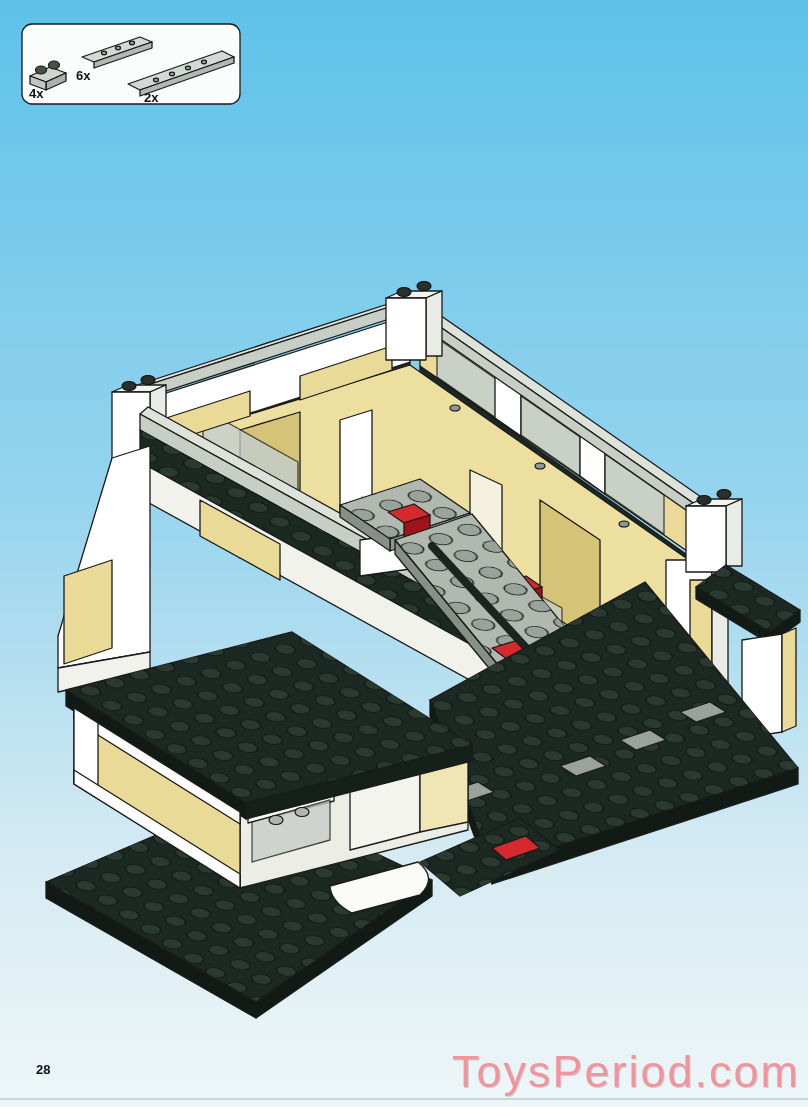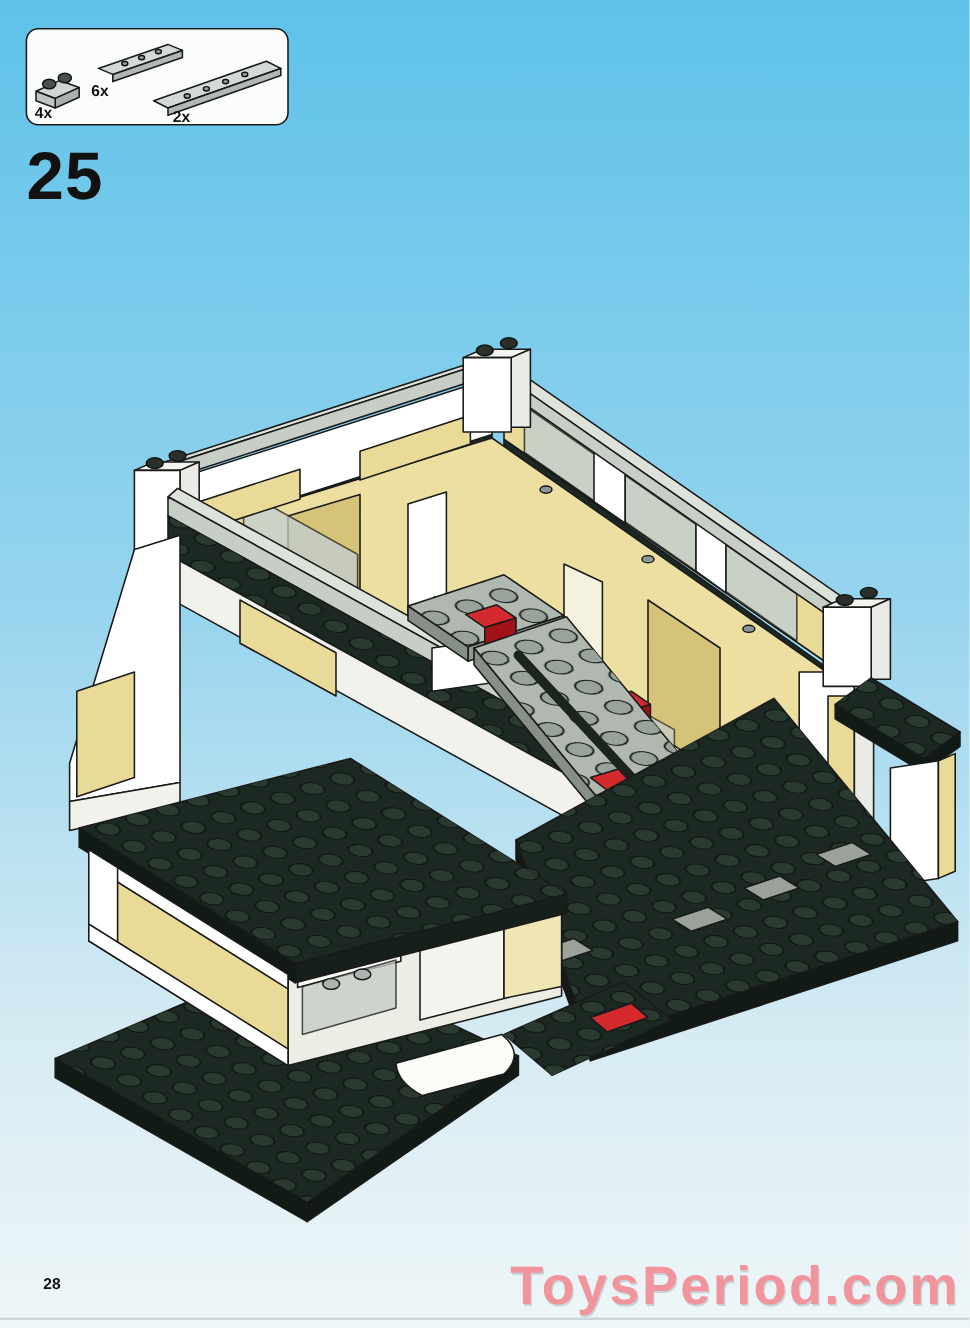--- a/index.html
+++ b/index.html
@@ -10,21 +10,21 @@
   svg polygon, svg path, svg rect{stroke:var(--c-outline);stroke-width:1.3;stroke-linejoin:round;}
   svg .noline{stroke:none;}
   svg ellipse{stroke:#0d1611;stroke-width:1.2;}
   .txt{position:absolute;z-index:3;color:var(--c-text);text-align:center;}
   .step-num{left:22px;top:114px;font-size:56px;font-weight:bold;letter-spacing:1px;}
   .qty{font-size:13px;font-weight:bold;}
   .qty.q4{left:29px;top:86px;}
   .qty.q6{left:76px;top:68px;}
   .qty.q2{left:144px;top:90px;}
   .page-num{left:20px;top:1062px;font-size:13px;font-weight:bold;margin-left:16px;}
-  .watermark{right:8px;top:1046px;font-size:45px;font-weight:bold;color:var(--c-watermark);
+  .watermark{right:8px;top:1046px;font-size:45px;font-weight:normal;color:var(--c-watermark);
              letter-spacing:2px;z-index:3;text-shadow:1px 1px 0 rgba(160,170,175,.45);}
   .baseline-rule{position:absolute;left:0;top:1098px;width:808px;height:2px;background:#c9d6da;z-index:1;}
 </style>
 </head>
 <body>
 
 <div class="page">
 
   <svg width="808" height="1107" viewBox="0 0 808 1107">
     <defs>
@@ -247,20 +247,19 @@
           <polygon points="74,708 98,723 98,799 74,784" fill="var(--c-white-brick)"></polygon>
           <polygon points="74,770 240,874 240,888 74,784" fill="var(--c-white-brick)"></polygon>
         </g>
 
         <path d="M330,886 L418,862 Q438,878 420,895 L352,913 Q331,902 330,886 Z" fill="#fbfbf8"></path>
       </g>
 
     </g>
   </svg>
 
-  <div class="txt step-num">25</div>
   <div class="txt qty q4">4x</div>
   <div class="txt qty q6">6x</div>
   <div class="txt qty q2">2x</div>
   <div class="txt page-num">28</div>
   <div class="txt watermark">ToysPeriod.com</div>
   <div class="baseline-rule"></div>
 </div>
 
 </body></html>

